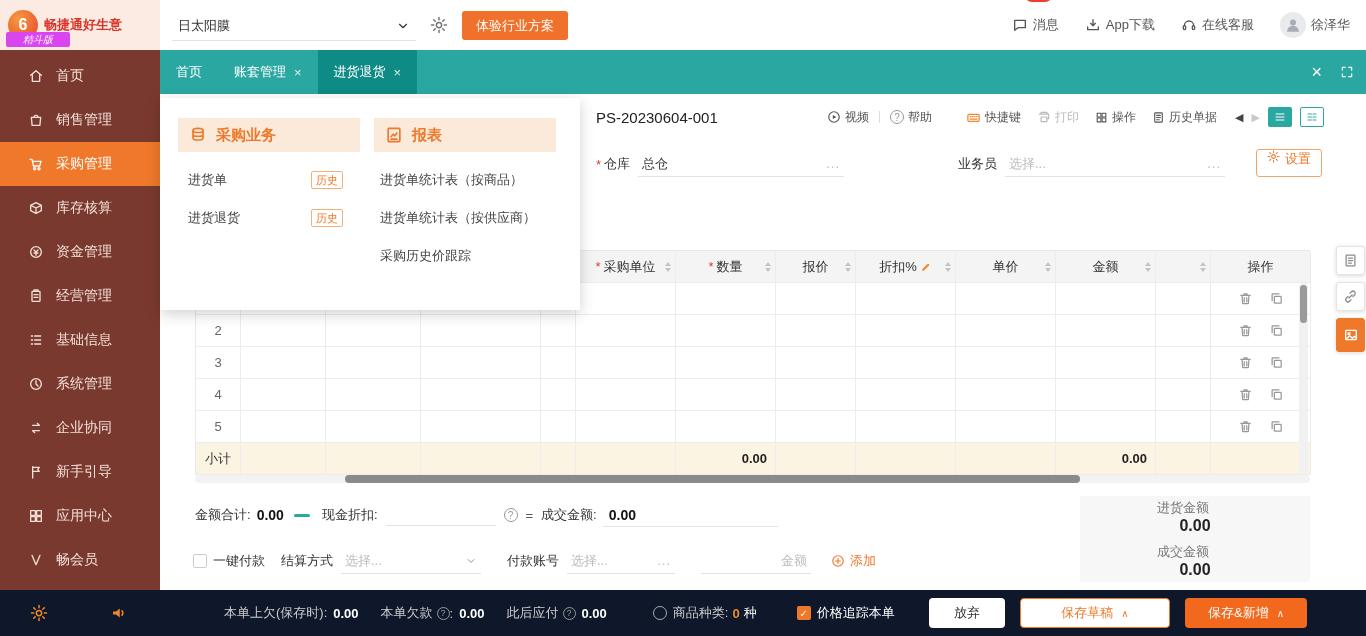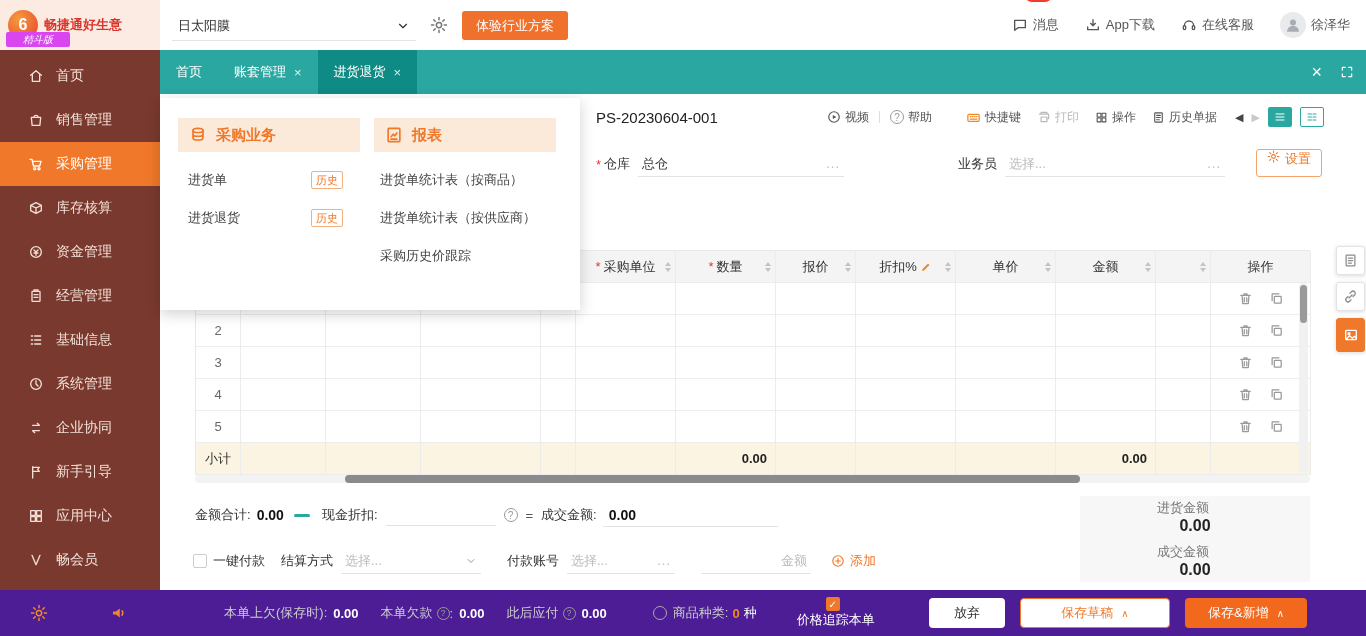--- a/index.html
+++ b/index.html
@@ -85,21 +85,21 @@
 .sumrow{display:flex;align-items:center;flex-direction:column;}
 .sumrow .sl{color:#777;width:76px;}
 .sumrow .sv{font-size:16px;font-weight:bold;color:#222;}
 
 #payrow{position:absolute;left:33px;top:454px;display:flex;align-items:center;font-size:13px;color:#333;}
 .cbx{width:14px;height:14px;border:1px solid #ccc;border-radius:2px;background:#fff;margin-right:6px;cursor:pointer;flex:none;}
 .sel{display:flex;align-items:center;border-bottom:1px solid #e3e3e3;height:26px;padding:0 4px;}
 .chev{color:#999;margin-left:auto;}
 .add-btn{display:flex;align-items:center;gap:5px;color:#f0782a;cursor:pointer;}
 
-#footer{position:absolute;left:0;top:590px;width:1366px;height:46px;background:#4c1d95;display:flex;align-items:center;color:#ccc;font-size:13px;z-index:20;}
+#footer{position:absolute;left:0;top:590px;width:1366px;height:46px;background:#0f172a;display:flex;align-items:center;color:#ccc;font-size:13px;z-index:20;}
 #f-left{width:160px;display:flex;gap:62px;padding-left:30px;color:#f0882a;flex:none;}
 #f-main{display:flex;align-items:center;gap:22px;margin-left:64px;flex:1;}
 .fv{color:#fff;font-weight:bold;margin-left:6px;}
 .fi{width:13px;height:13px;border:1px solid #9a9a9a;border-radius:50%;display:inline-flex;align-items:center;justify-content:center;font-size:9px;color:#9a9a9a;margin-left:4px;flex:none;}
 .fi::before{content:"?";}
 .fgroup{display:flex;align-items:center;}
 .types-icon{width:14px;height:14px;border:1px solid #aaa;border-radius:50%;margin-right:6px;flex:none;}
 .orange{color:#f0882a;}
 .cbx-on{width:14px;height:14px;background:#f0782a;border-radius:2px;display:inline-flex;align-items:center;justify-content:center;color:#fff;font-size:10px;margin-right:6px;cursor:pointer;flex:none;}
 .cbx-on::before{content:"✓";}
@@ -674,21 +674,21 @@
       <span>此后应付</span>
       <span class="fi"></span>
       <span class="fv">0.00</span>
     </div>
     <div class="fgroup" style="margin-left:24px;">
       <span class="types-icon"></span>
       <span>商品种类:</span>
       <span class="orange" style="margin:0 4px;font-weight:bold;">0</span>
       <span style="color:#fff;">种</span>
     </div>
-    <div class="fgroup" style="margin-left:18px;color:#fff;flex-direction:column;">
+    <div class="fgroup" style="margin-left:18px;color:#fff;">
       <span class="cbx-on"></span>
       <span>价格追踪本单</span>
     </div>
     <div id="f-buttons">
       <div class="btn" id="btn-abandon">
           <span>放弃</span>
         </div>
       <div class="btn" id="btn-draft">
           <span>保存草稿</span>
           <span class="caret-up"></span>

